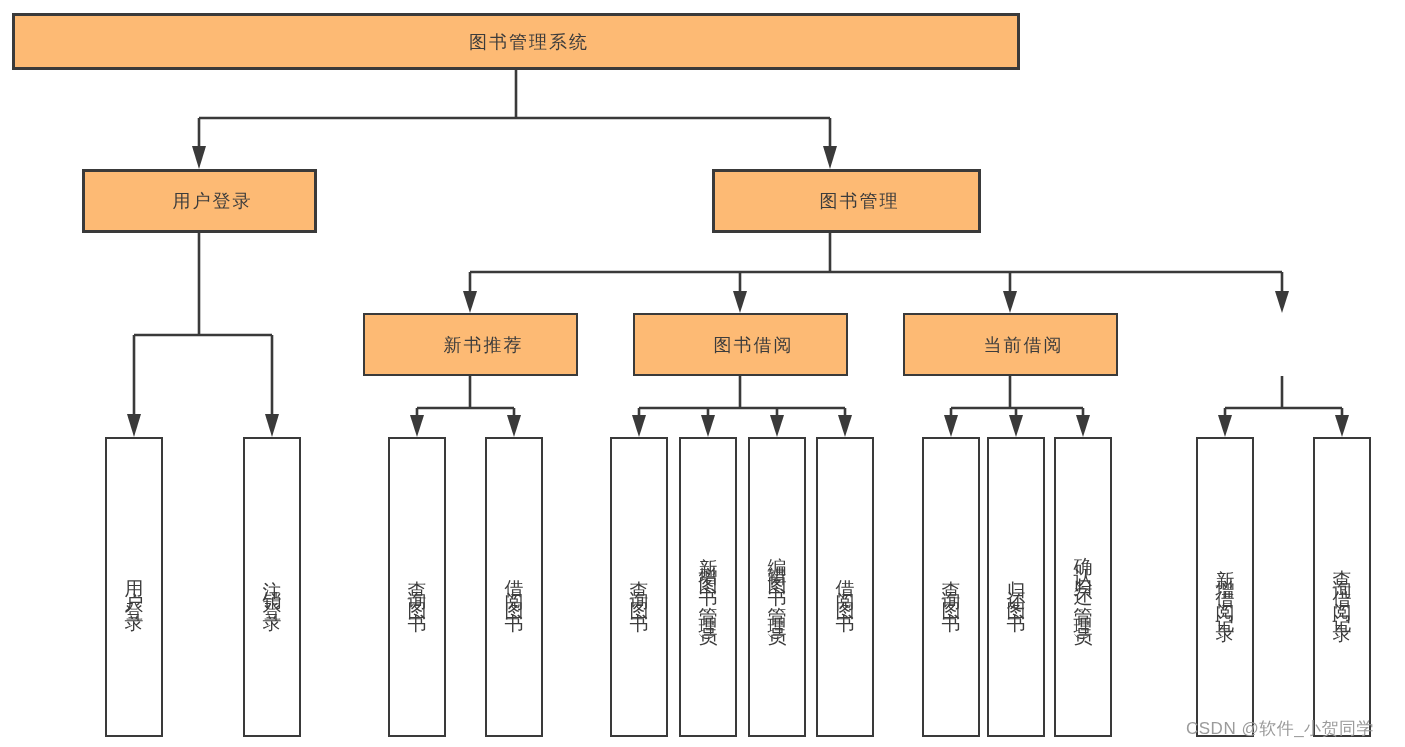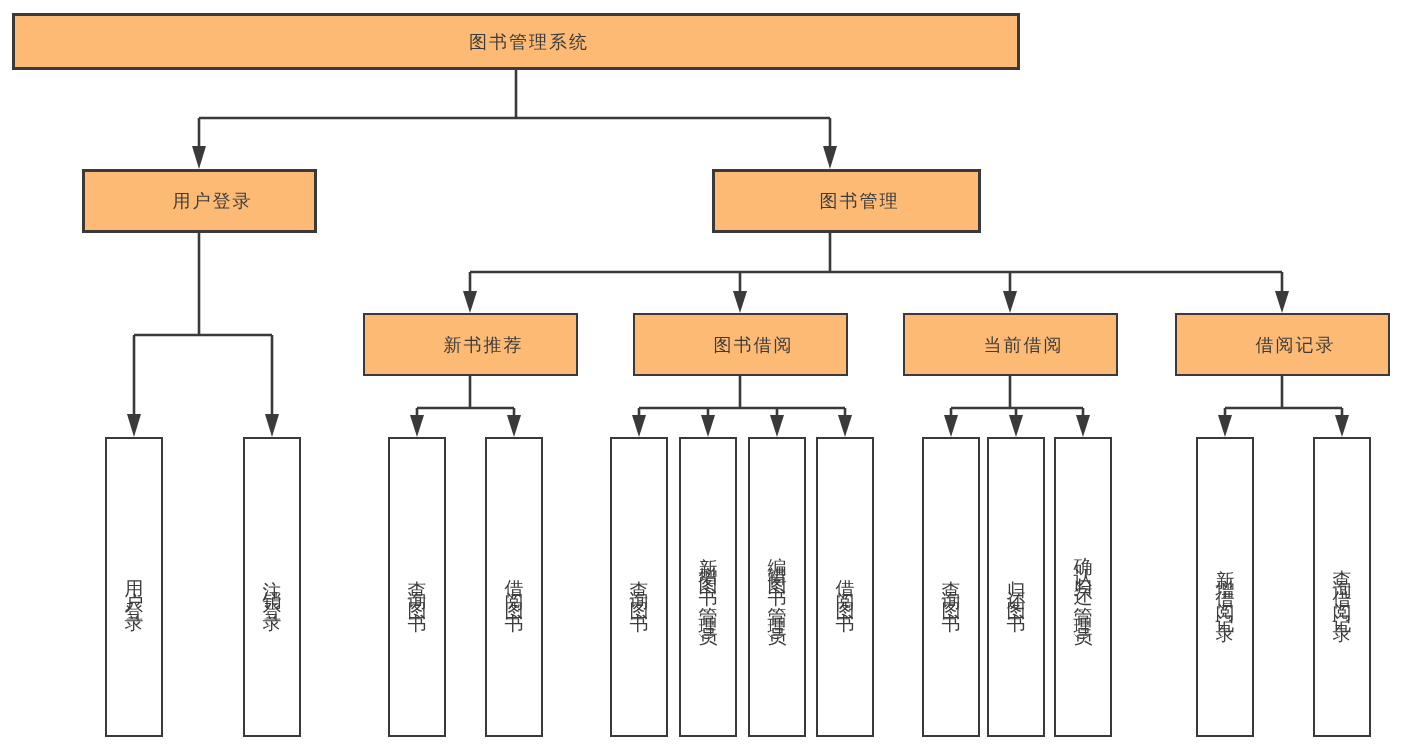--- a/index.html
+++ b/index.html
@@ -145,23 +145,20 @@
 
   <div class="node" style="left:363px; top:313px; width:215px; height:63px; border-width:2.5px;text-align:center;">
     <span>新书推荐</span>
   </div>
   <div class="node" style="left:633px; top:313px; width:215px; height:63px; border-width:2.5px;">
     <span>图书借阅</span>
   </div>
   <div class="node" style="left:903px; top:313px; width:215px; height:63px; border-width:2.5px;">
     <span>当前借阅</span>
   </div>
-  <div class="node" style="left:1175px; top:313px; width:215px; height:63px; border-width:2.5px;">
-    <span>借阅记录</span>
-  </div>
 
   <div class="leaf" style="left:105px;">
     <span>用户登录</span>
   </div>
   <div class="leaf" style="left:243px;">
     <span>注销登录</span>
   </div>
 
   <div class="leaf" style="left:388px;">
     <span>查询图书</span>
@@ -193,14 +190,15 @@
     <span>确认归还（管理员）</span>
   </div>
 
   <div class="leaf" style="left:1196px;">
     <span>新增借阅记录</span>
   </div>
   <div class="leaf" style="left:1313px;">
     <span>查询借阅记录</span>
   </div>
 
+  <div class="watermark">CSDN @软件_小贺同学</div>
 
 </div>
 
 </body></html>

